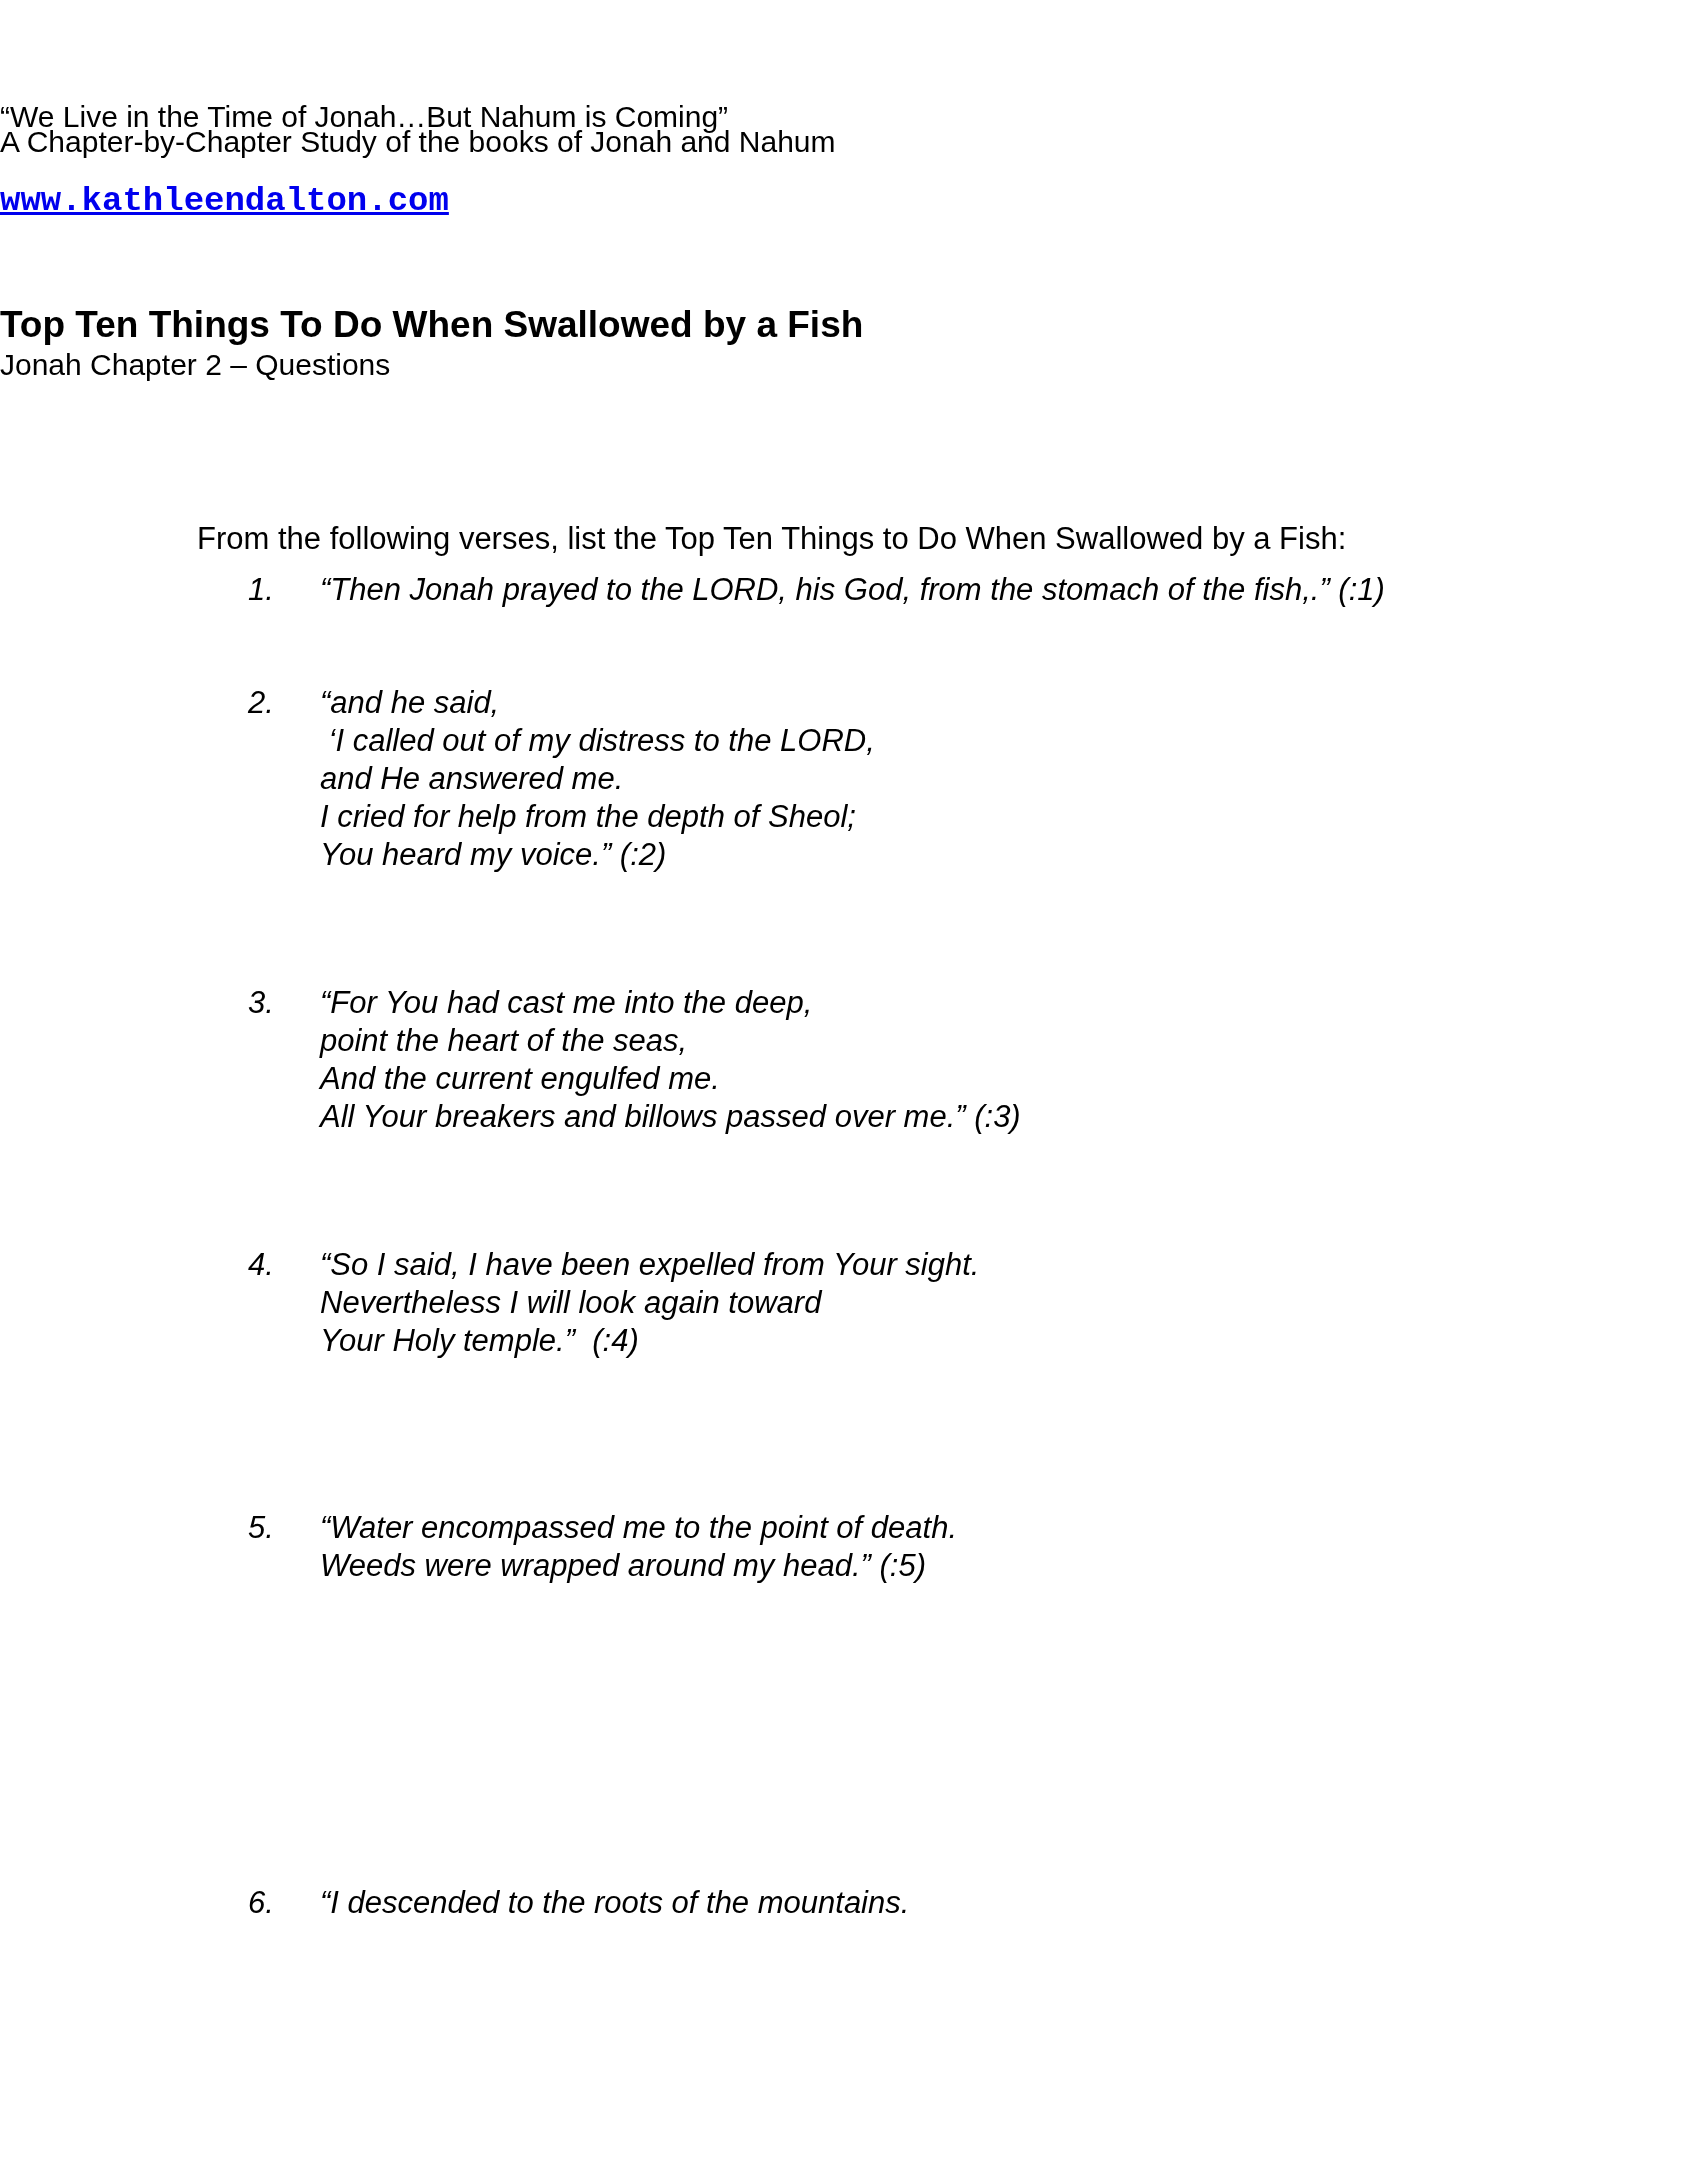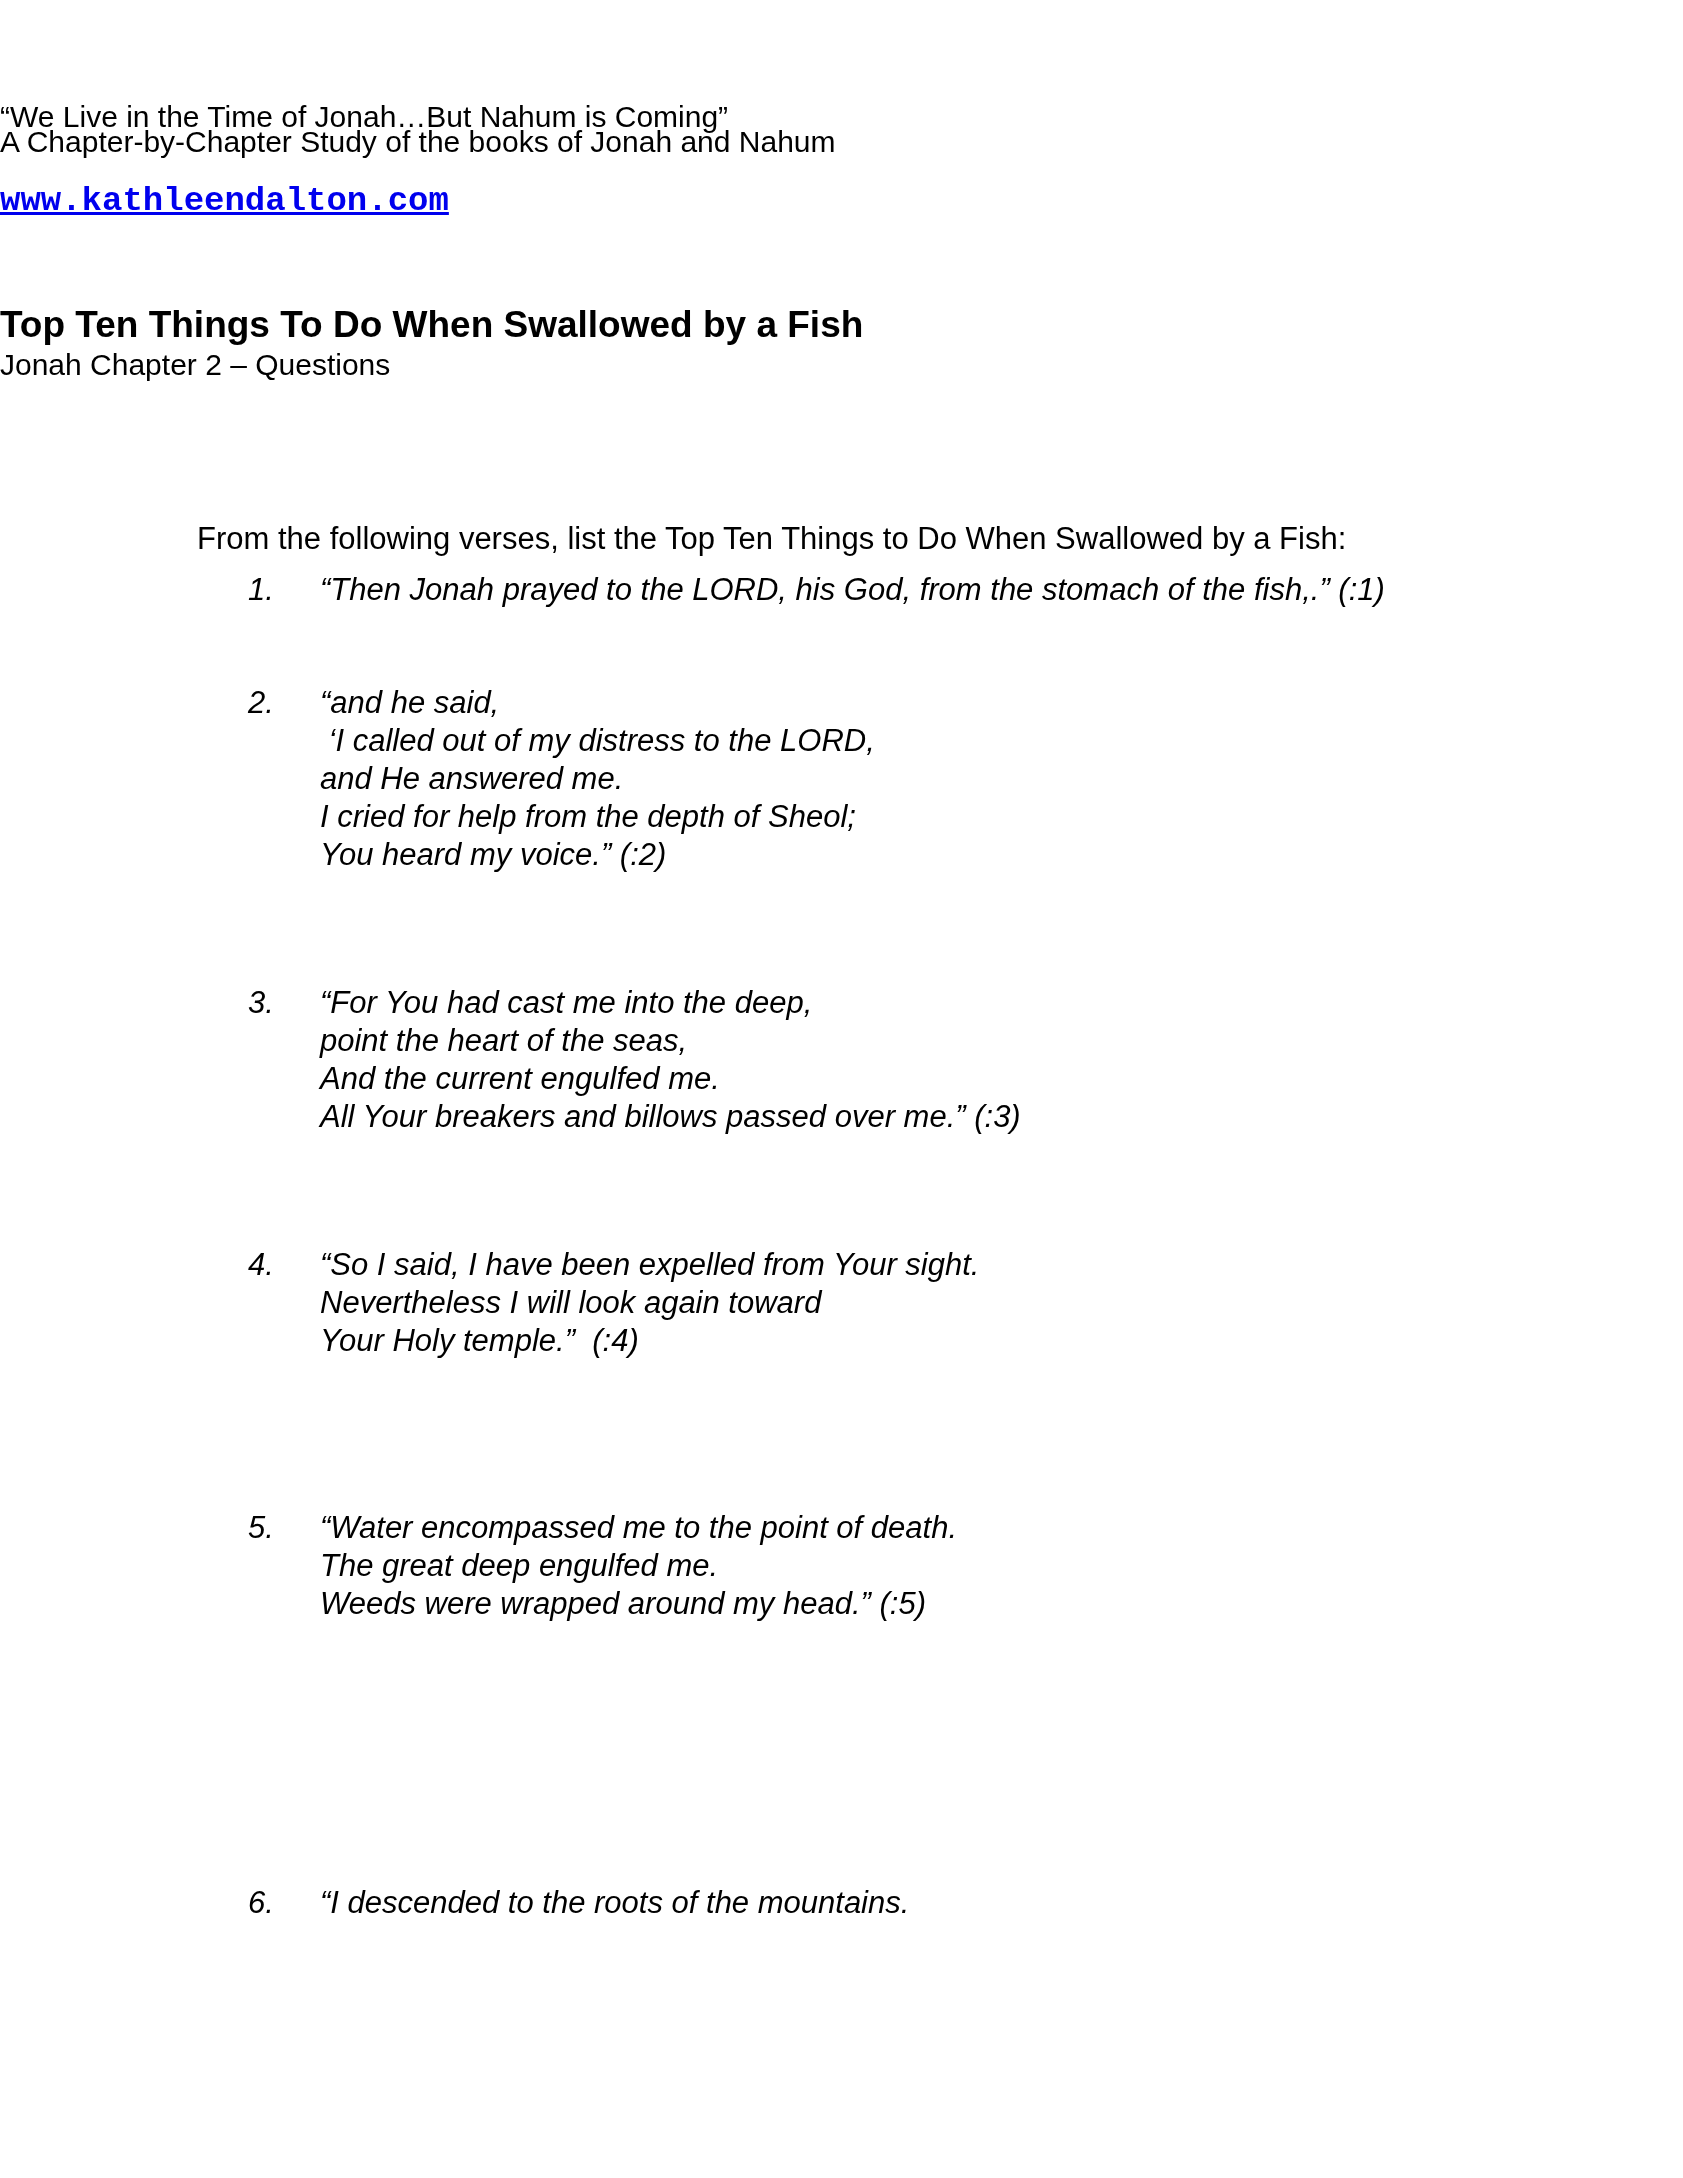--- a/index.html
+++ b/index.html
@@ -65,21 +65,20 @@
     <span class="line">“So I said, I have been expelled from Your sight.</span>
     <span class="line">Nevertheless I will look again toward</span>
     <span class="line" style="white-space:pre;">Your Holy temple.”  (:4)</span>
   </div>
 </div>
 
 <div class="item" style="top:1509px;">
   <span class="num">5.</span>
   <div class="lines">
     <span class="line">“Water encompassed me to the point of death.</span>
-    <span class="line">The great deep engulfed me.</span>
     <span class="line">Weeds were wrapped around my head.” (:5)</span>
   </div>
 </div>
 
 <div class="item" style="top:1884px;">
   <span class="num">6.</span>
   <div class="lines">
     <span class="line">“I descended to the roots of the mountains.</span>
   </div>
 </div>

